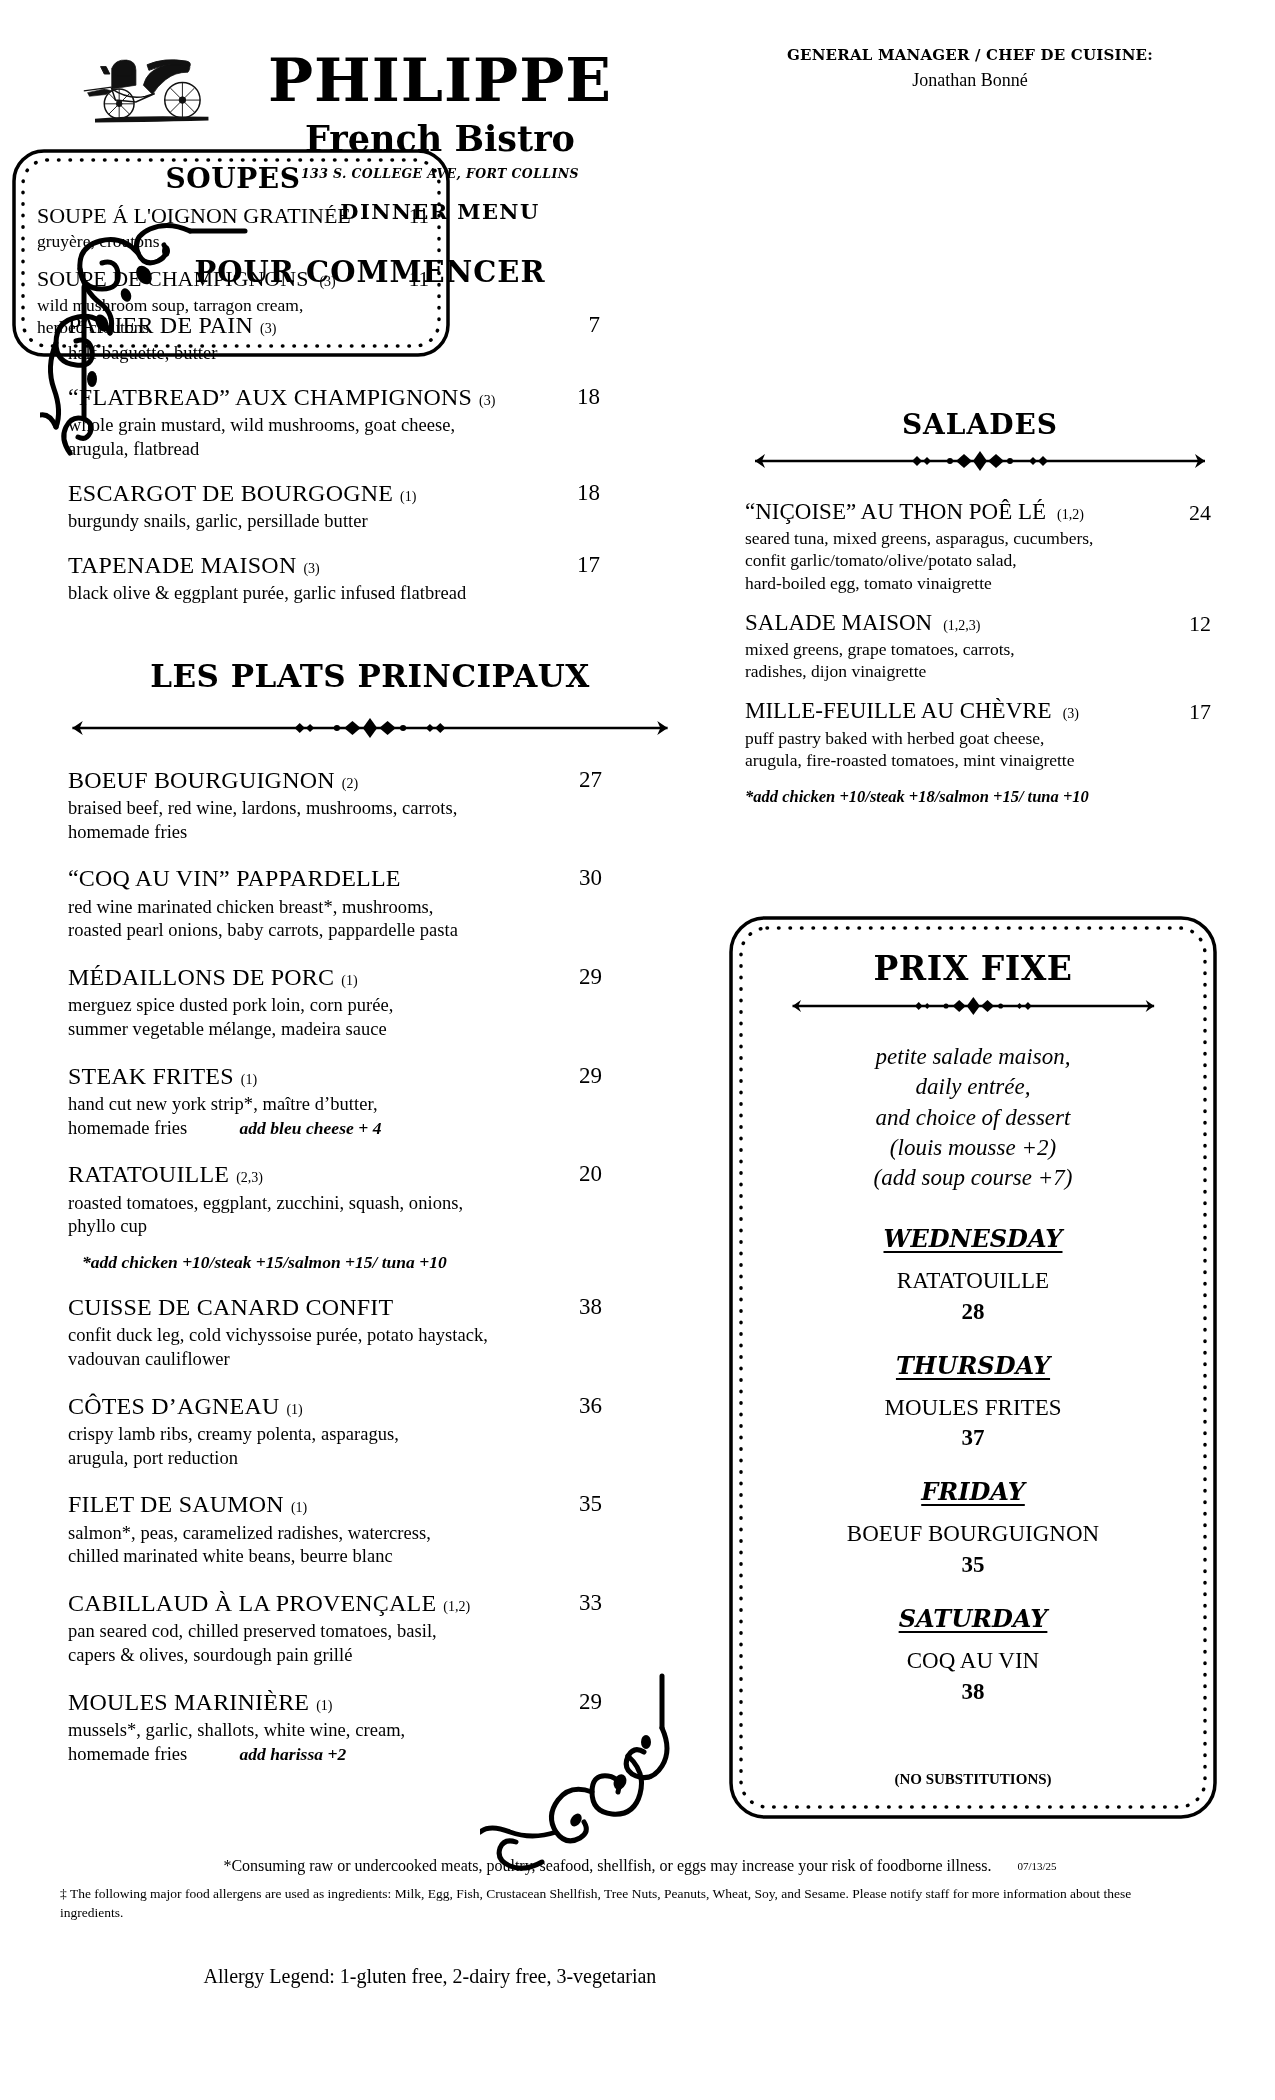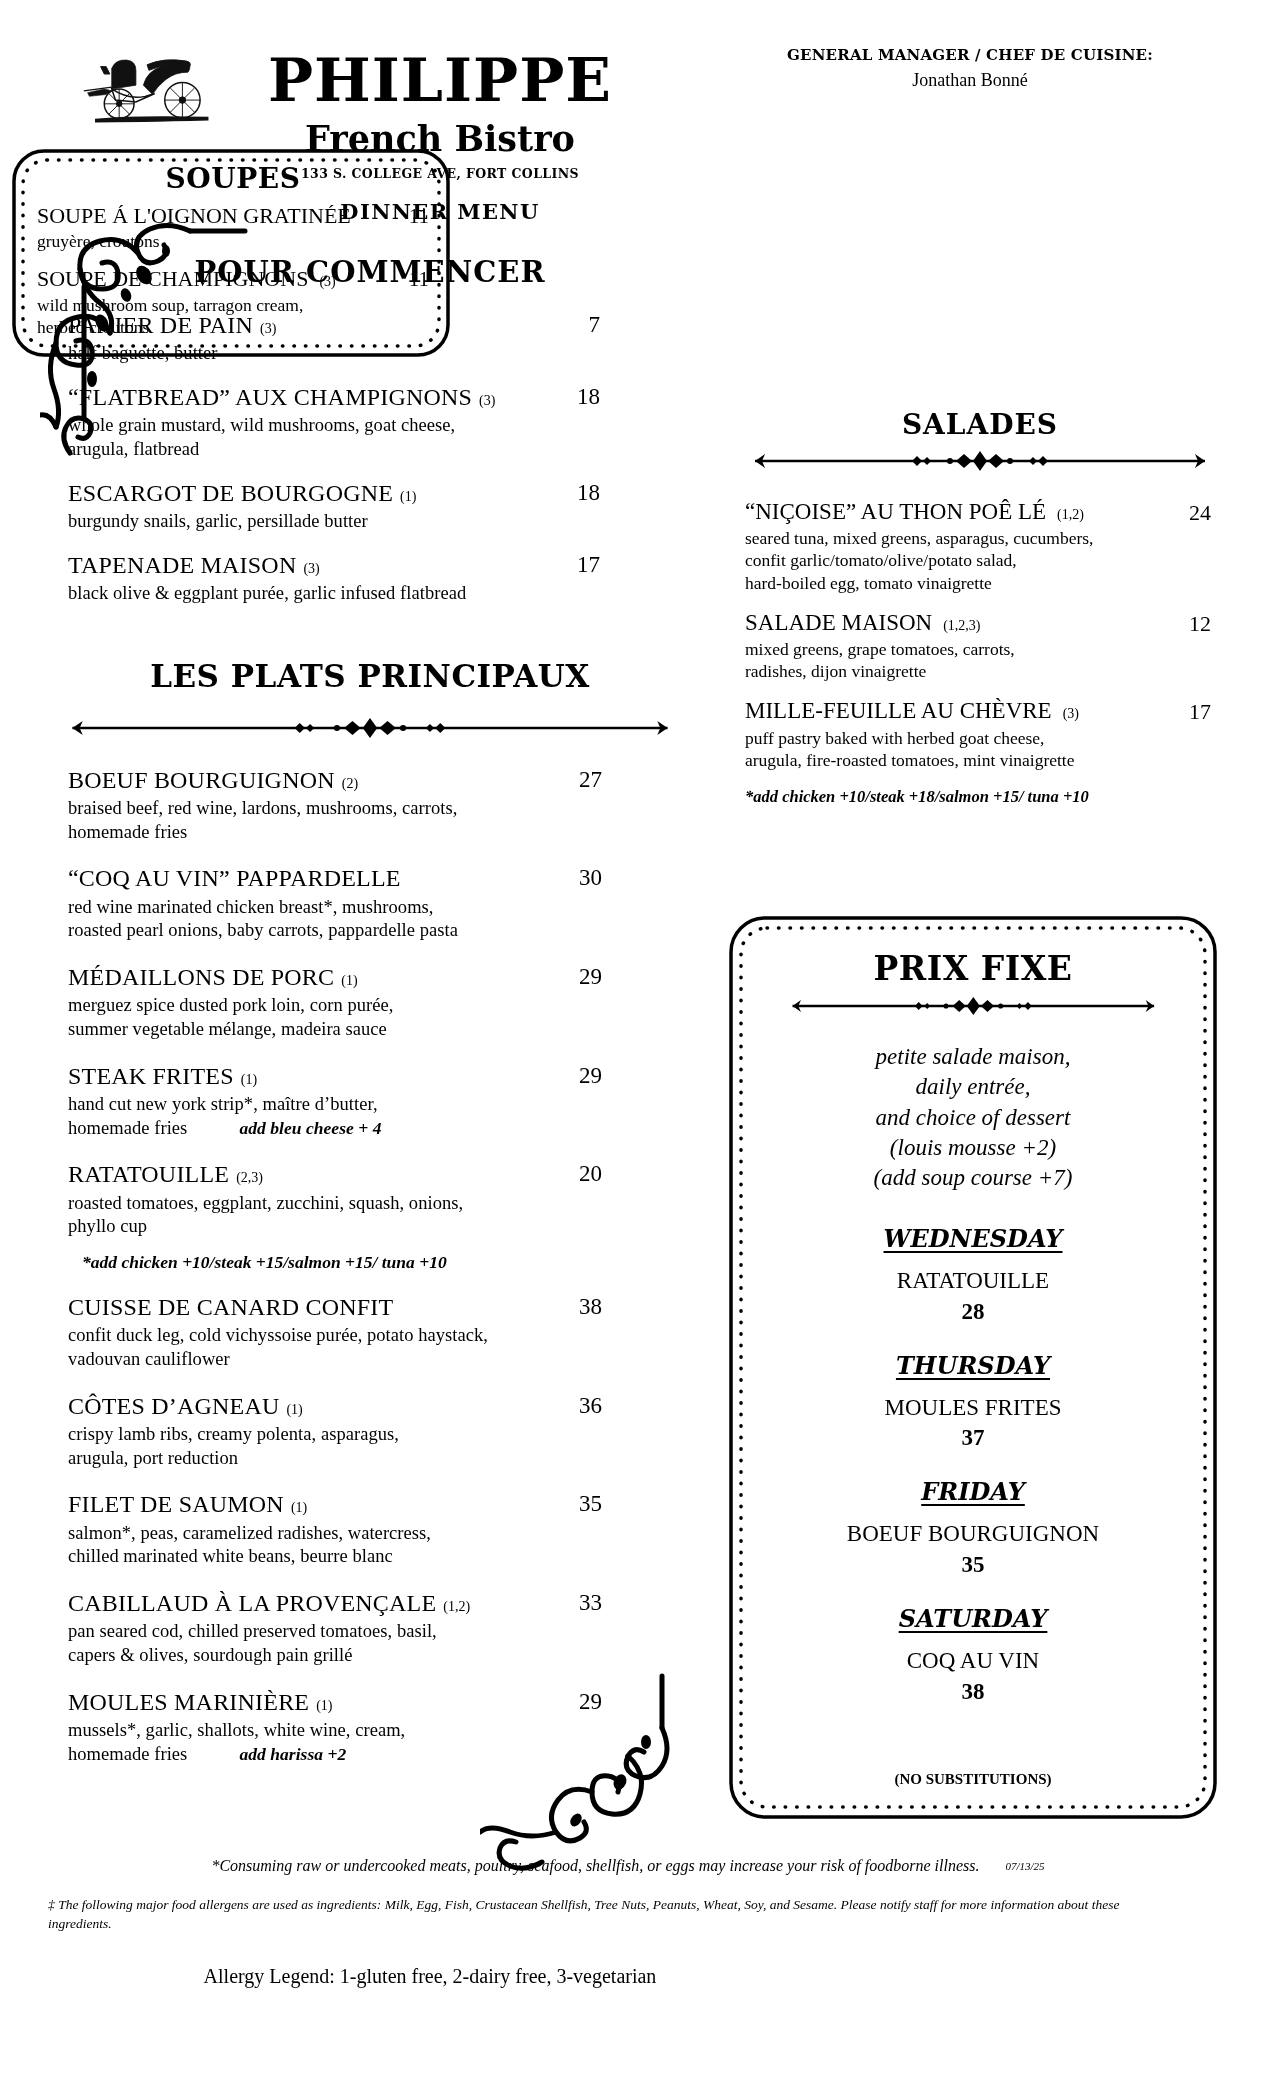--- a/index.html
+++ b/index.html
@@ -20,21 +20,21 @@
     font-family: "DejaVu Serif", serif;
     font-weight: 700; font-size: 60px; line-height: 1.02;
     letter-spacing: 1px;
   }
   .brand-sub {
     font-family: "DejaVu Serif", serif;
     font-weight: 700; font-size: 35px; line-height: 1.25; margin-top: 6px;
   }
   .brand-addr {
     font-family: "DejaVu Serif", serif;
-    font-weight: 700; font-size: 12.5px;
+    font-weight: 700; font-style: italic; font-size: 12.5px;
     letter-spacing: 0.4px; margin-top: 5px;
   }
   .menu-kind {
     font-family: "DejaVu Serif", serif;
     font-weight: 700; font-size: 21px; letter-spacing: 1.4px; margin-top: 18px;
   }
 
   .gm-block { position: absolute; left: 760px; top: 46px; width: 420px; text-align: center; }
   .gm-role {
     font-family: "DejaVu Serif", serif; font-weight: 700;
@@ -136,25 +136,25 @@
     margin-top: 26px; margin-bottom: 14px;
   }
   .pf-dish { font-size: 23px; line-height: 1.25; }
   .pf-price { font-size: 23px; font-weight: 700; margin-top: 3px; }
   .pf-note {
     font-weight: 700; font-size: 15px;
     margin-top: 66px;
   }
 
   
-  .footer { position: absolute; left: 48px; top: 1855px; width: 1160px; font-style: italic; }
+  .footer { position: absolute; left: 60px; top: 1855px; width: 1160px; }
   .foot-star { text-align: center; font-size: 16px; line-height: 1.35; }
   .foot-date { font-size: 11px; margin-left: 26px; vertical-align: 1px; }
   .foot-allergen {
-    font-size: 13.5px; line-height: 1.42; margin-top: 18px; text-align: left;
+    font-size: 13.5px; line-height: 1.42; margin-top: 7px; text-align: left;
     max-width: 1120px;
   }
 </style>
 </head>
 <body>
 
 <div class="page">
 
   <div class="header">
     <svg class="logo-carriage" viewBox="0 0 150 86">

